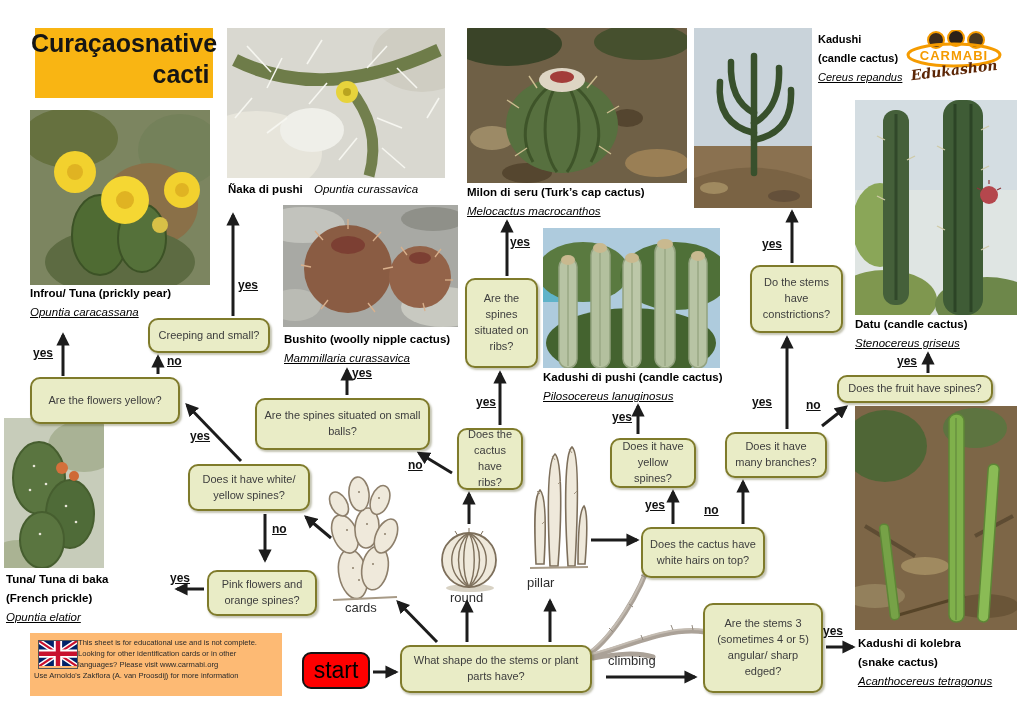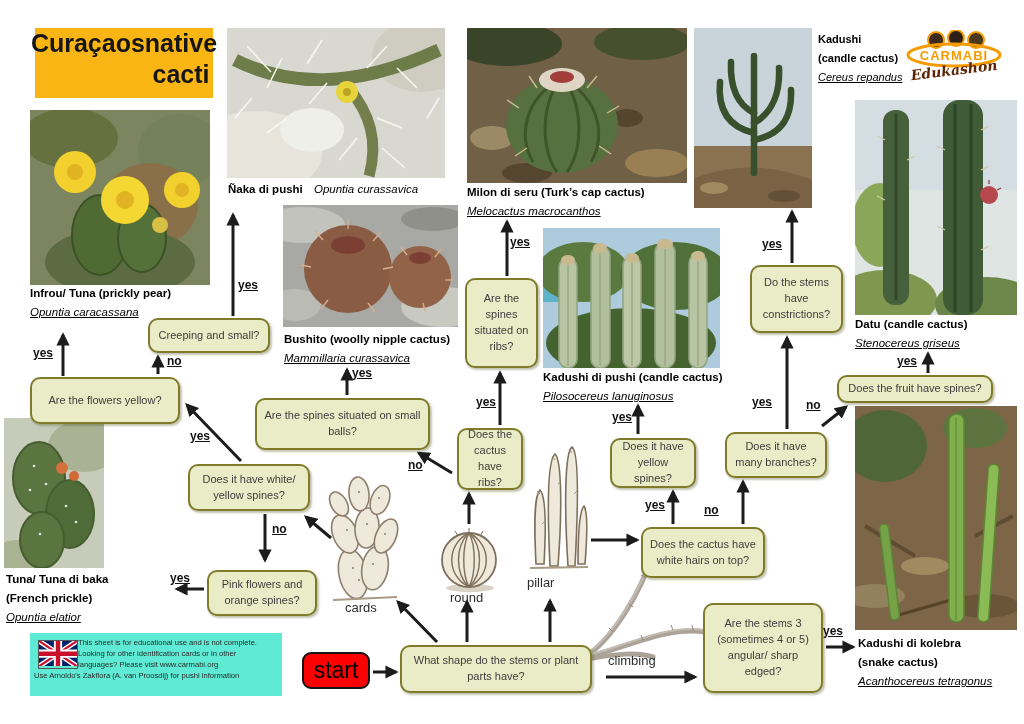--- a/index.html
+++ b/index.html
@@ -18,21 +18,21 @@
   .caption .cni{font-weight:bold;}
   .caption .lti{font-style:italic;margin-left:8px;}
   .flow-label{position:absolute;font-weight:bold;font-size:12px;color:#111;text-decoration:underline;}
   .shape-label{position:absolute;font-size:13px;color:#2e2e2e;}
   .photo{position:absolute;overflow:hidden;}
   .photo svg,.sketch svg{display:block;width:100%;height:100%;}
   .sketch{position:absolute;}
   .start-btn{position:absolute;left:302px;top:652px;width:68px;height:37px;background:#fe0000;
         border:2.5px solid #141414;border-radius:9px;display:flex;align-items:center;
         justify-content:center;font-size:23px;color:#000;box-sizing:border-box;}
-  .infobox{position:absolute;left:30px;top:633px;width:252px;height:63px;background:#5eead4;
+  .infobox{position:absolute;left:30px;top:633px;width:252px;height:63px;background:#fdba74;
         font-size:7.6px;line-height:11px;color:#2a2a2a;box-sizing:border-box;padding:4px 4px 2px 4px;}
   .infobox .flag{position:absolute;left:8px;top:7px;width:38px;height:27px;border:1px solid #555;}
   .infobox .l13{margin-left:44px;}
   .logo{position:absolute;left:900px;top:30px;width:104px;height:62px;}
   .logo .script{position:absolute;left:6px;top:32px;width:96px;text-align:center;
         font-family:"DejaVu Serif",serif;font-style:italic;font-weight:bold;font-size:14px;
         color:#5c2606;transform:rotate(-7deg);}
   #arrows{position:absolute;left:0;top:0;pointer-events:none;}
 </style>
 </head>
@@ -525,16 +525,16 @@
         <rect width="60" height="40" fill="#012169"></rect>
         <path d="M0,0 60,40 M60,0 0,40" stroke="#ffffff" stroke-width="8"></path>
         <path d="M0,0 60,40 M60,0 0,40" stroke="#C8102E" stroke-width="3.5"></path>
         <path d="M30,0 V40 M0,20 H60" stroke="#ffffff" stroke-width="13"></path>
         <path d="M30,0 V40 M0,20 H60" stroke="#C8102E" stroke-width="7"></path>
       </svg>
     </div>
     <div class="l13">This sheet is for educational use and is not complete.</div>
     <div class="l13">Looking for other identification cards or in other</div>
     <div class="l13">languages? Please visit www.carmabi.org</div>
-    <div>Use Arnoldo's Zakflora (A. van Proosdij) for pushi information</div>
+    <div>Use Arnoldo's Zakflora (A. van Proosdij) for more information</div>
   </div>
 
 </div>
 
 </body></html>

